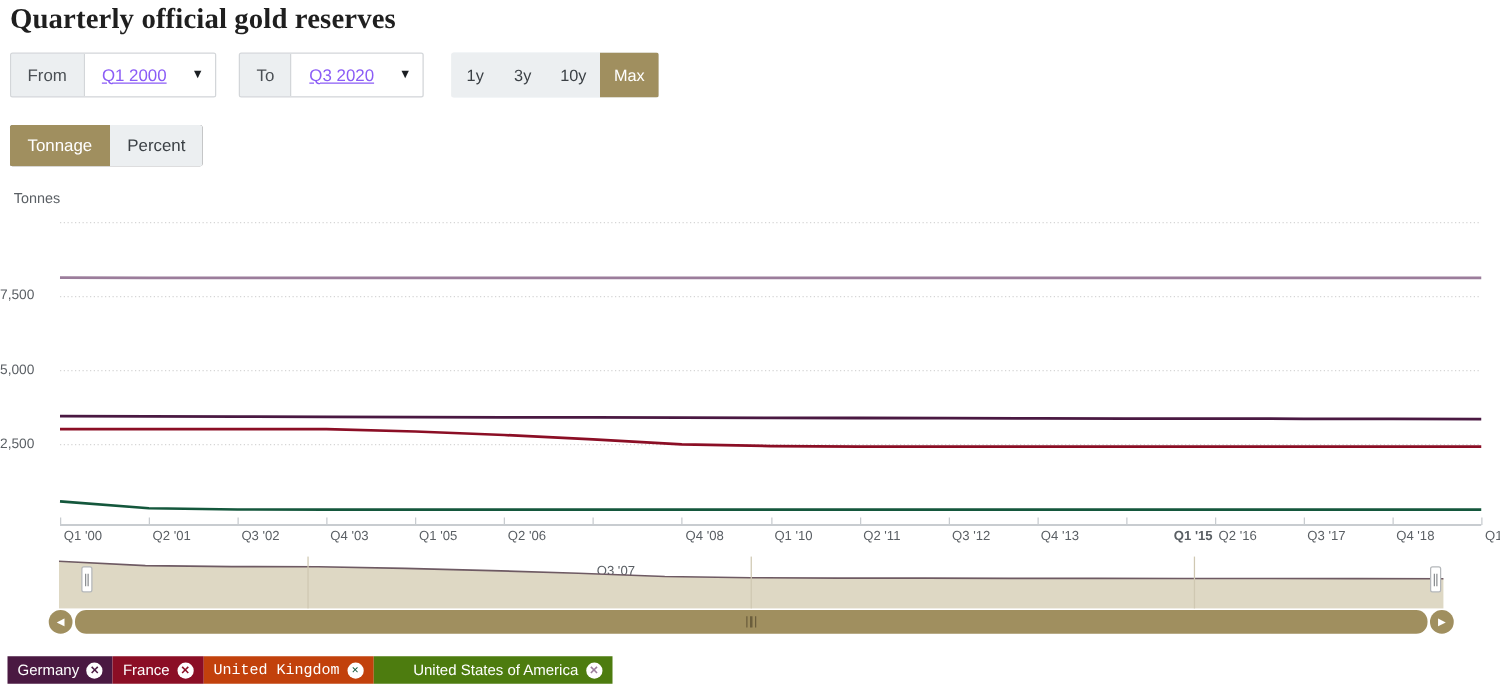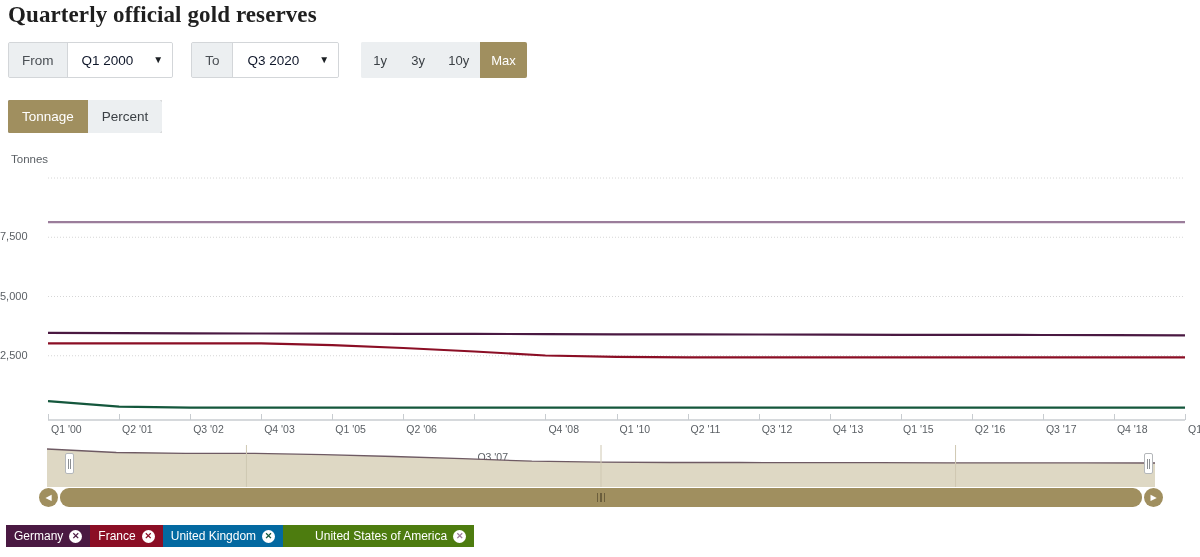--- a/index.html
+++ b/index.html
@@ -29,21 +29,21 @@
   }
   .range-picker .rp-label {
     display: flex; align-items: center; justify-content: center;
     padding: 0 13px; font-size: 13.5px; color: #4a4f54; background: #eceff1;
   }
   .range-picker .rp-value {
     display: flex; align-items: center; gap: 20px;
     background: #ffffff; border-left: 1px solid #d3d6d9;
     padding: 0 9px 0 14px; min-width: 104px; justify-content: space-between;
   }
-  .range-picker .rp-value .v { font-size: 13.5px; color: #0f172a; white-space: nowrap; }
+  .range-picker .rp-value .v { font-size: 13.5px; color: #8b5cf6; white-space: nowrap; text-decoration: underline; }
   .caret { font-size: 10px; color: #1b1f23; line-height: 1; }
   .picker-gap { width: 18px; }
 
   .preset-group {
     display: flex; height: 36px; margin-left: 22px;
     background: #eceff1; border-radius: 2px; overflow: hidden;
   }
   .preset-btn {
     display: flex; align-items: center; justify-content: center;
     min-width: 38px; padding: 0 11px;
@@ -201,21 +201,21 @@
       <div class="xtick" style="left: 548.438px;">Q4 '08</div>
       <div class="xtickmark" style="left: 616.5px;"></div>
       <div class="xtick" style="left: 619.5px;">Q1 '10</div>
       <div class="xtickmark" style="left: 687.562px;"></div>
       <div class="xtick" style="left: 690.562px;">Q2 '11</div>
       <div class="xtickmark" style="left: 758.625px;"></div>
       <div class="xtick" style="left: 761.625px; text-align: center;">Q3 '12</div>
       <div class="xtickmark" style="left: 829.688px;"></div>
       <div class="xtick" style="left: 832.688px;">Q4 '13</div>
       <div class="xtickmark" style="left: 900.75px;"></div>
-      <div class="xtick" style="left: 903px;">Q1 '15</div>
+      <div class="xtick" style="left: 939px; font-weight: bold;">Q1 '15</div>
       <div class="xtickmark" style="left: 971.812px;"></div>
       <div class="xtick" style="left: 974.812px;">Q2 '16</div>
       <div class="xtickmark" style="left: 1042.88px;"></div>
       <div class="xtick" style="left: 1045.88px;">Q3 '17</div>
       <div class="xtickmark" style="left: 1113.94px;"></div>
       <div class="xtick" style="left: 1116.94px;">Q4 '18</div>
       <div class="xtickmark" style="left: 1185px;"></div>
       <div class="xtick" style="left: 1188px;">Q1 '20</div>
     </div>
 
@@ -253,21 +253,21 @@
 
   <div class="legend" id="legend">
       <div class="legend-item" style="background: rgb(74, 25, 66);">
         <span class="legend-label">Germany</span>
         <span class="remove-icon" style="color: rgb(74, 25, 66);">✕</span>
       </div>
       <div class="legend-item" style="background: rgb(139, 14, 37);">
         <span class="legend-label">France</span>
         <span class="remove-icon" style="color: rgb(139, 14, 37);">✕</span>
       </div>
-      <div class="legend-item" style="background: #0369a1;">
+      <div class="legend-item" style="background: #c2410c; font-family: Liberation Mono, monospace;">
         <span class="legend-label">United Kingdom</span>
         <span class="remove-icon" style="color: rgb(20, 87, 60);">✕</span>
       </div>
       <div class="legend-item" style="background: #4d7c0f; padding-left: 32px;">
         <span class="legend-label">United States of America</span>
         <span class="remove-icon" style="color: rgb(155, 125, 155);">✕</span>
       </div>
     </div>
 
 </div>

